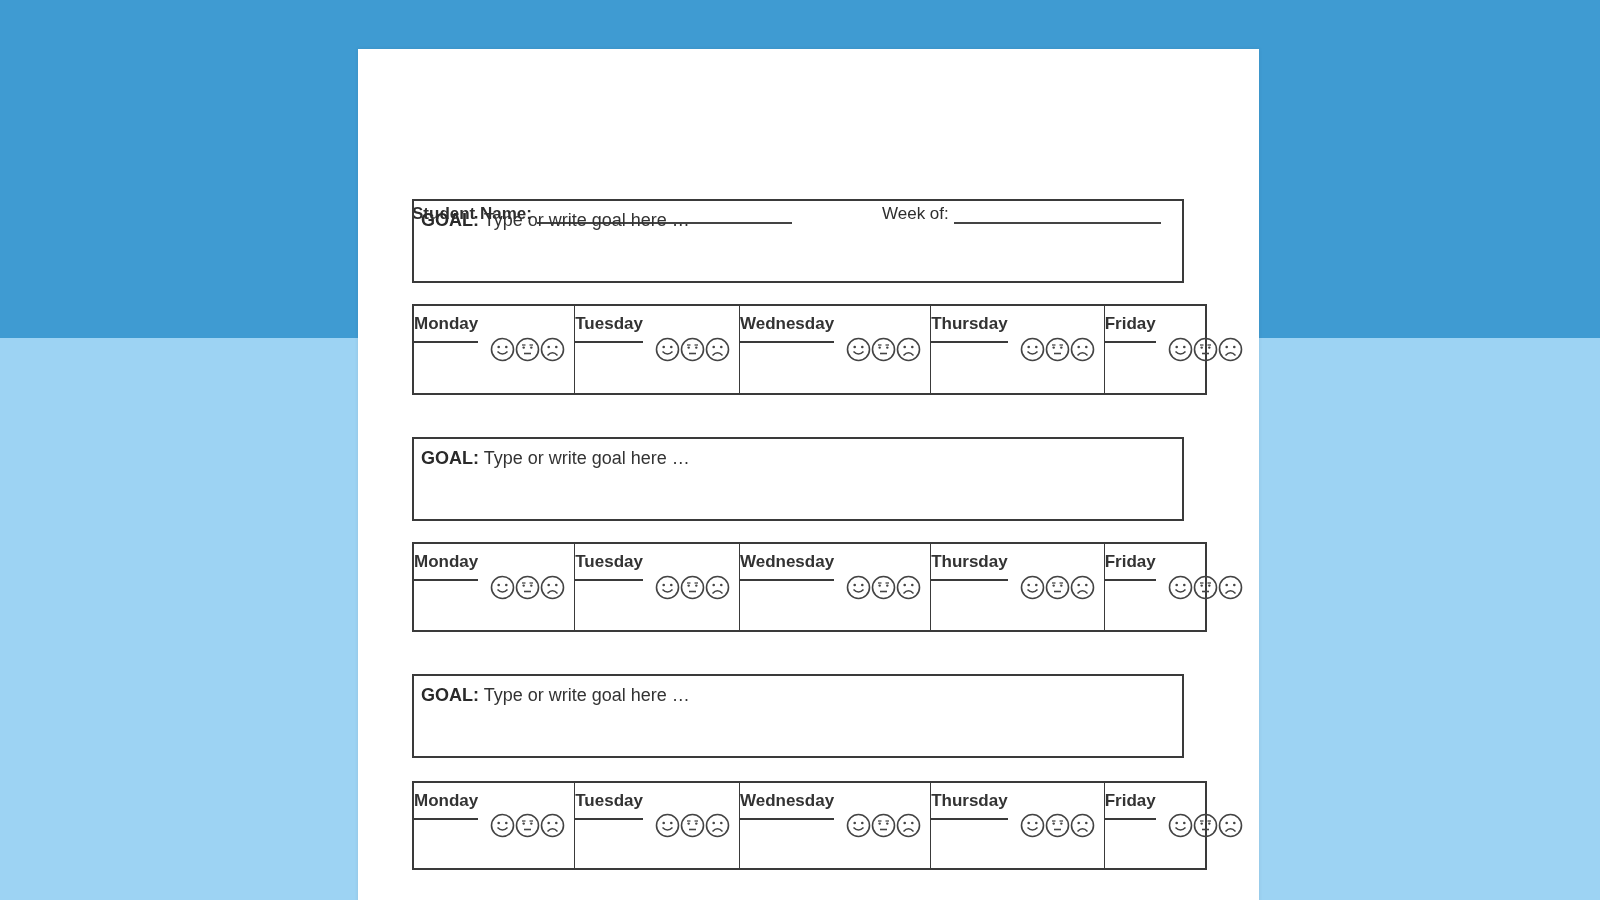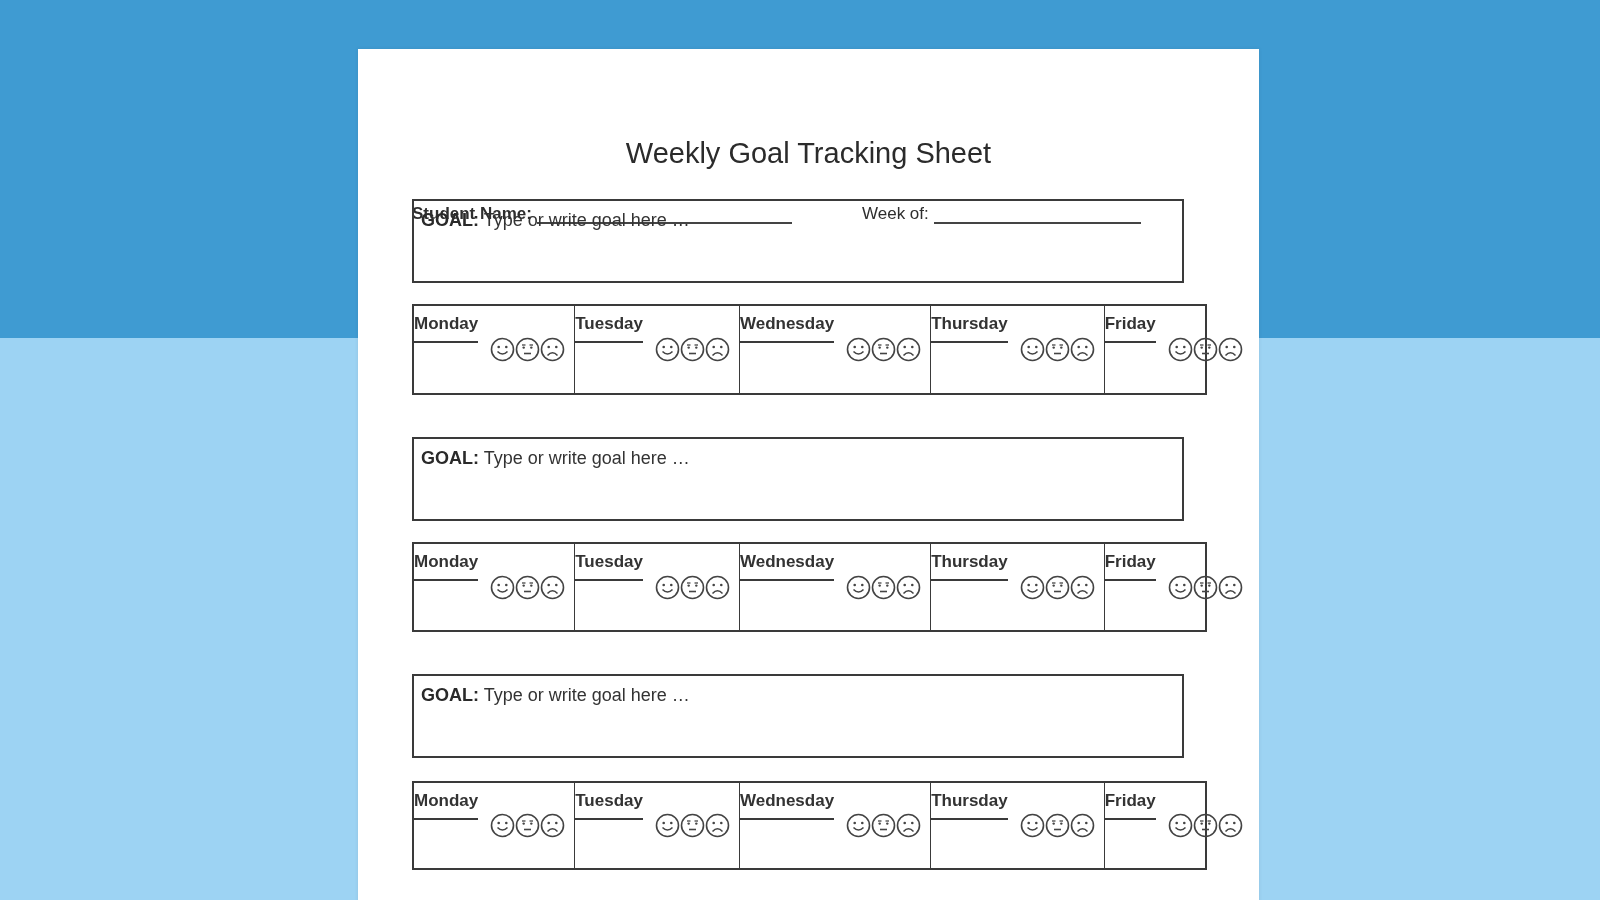--- a/index.html
+++ b/index.html
@@ -56,27 +56,26 @@
     padding: 0 9px 0 12px;
   }
   .face { width: 25px; height: 25px; display: block; cursor: pointer; }
 </style>
 </head>
 <body>
 
 <div class="bg-top"></div>
 
 <div class="page">
-  <div class="title">Weekly Goal Tracking Sheet</div>
 
   <div class="info-row" style="left:54px;font-weight:bold;">
     <span>Student Name:</span>
     <span class="line" style="width:255px;"></span>
   </div>
-  <div class="info-row" style="left:504px;">
+  <div class="info-row" style="left:524px;">
     <span>Week of:</span>
     <span class="line" style="width:207px;"></span>
   </div>
 
   <div class="goal-box" style="top:150px;">
     <div class="goal-text"><b>GOAL:</b> <span>Type or write goal here …</span></div>
   </div>
   <div class="track" style="top:255px; height:91px;">
     <div class="day">
         <div class="day-head">Monday</div>

